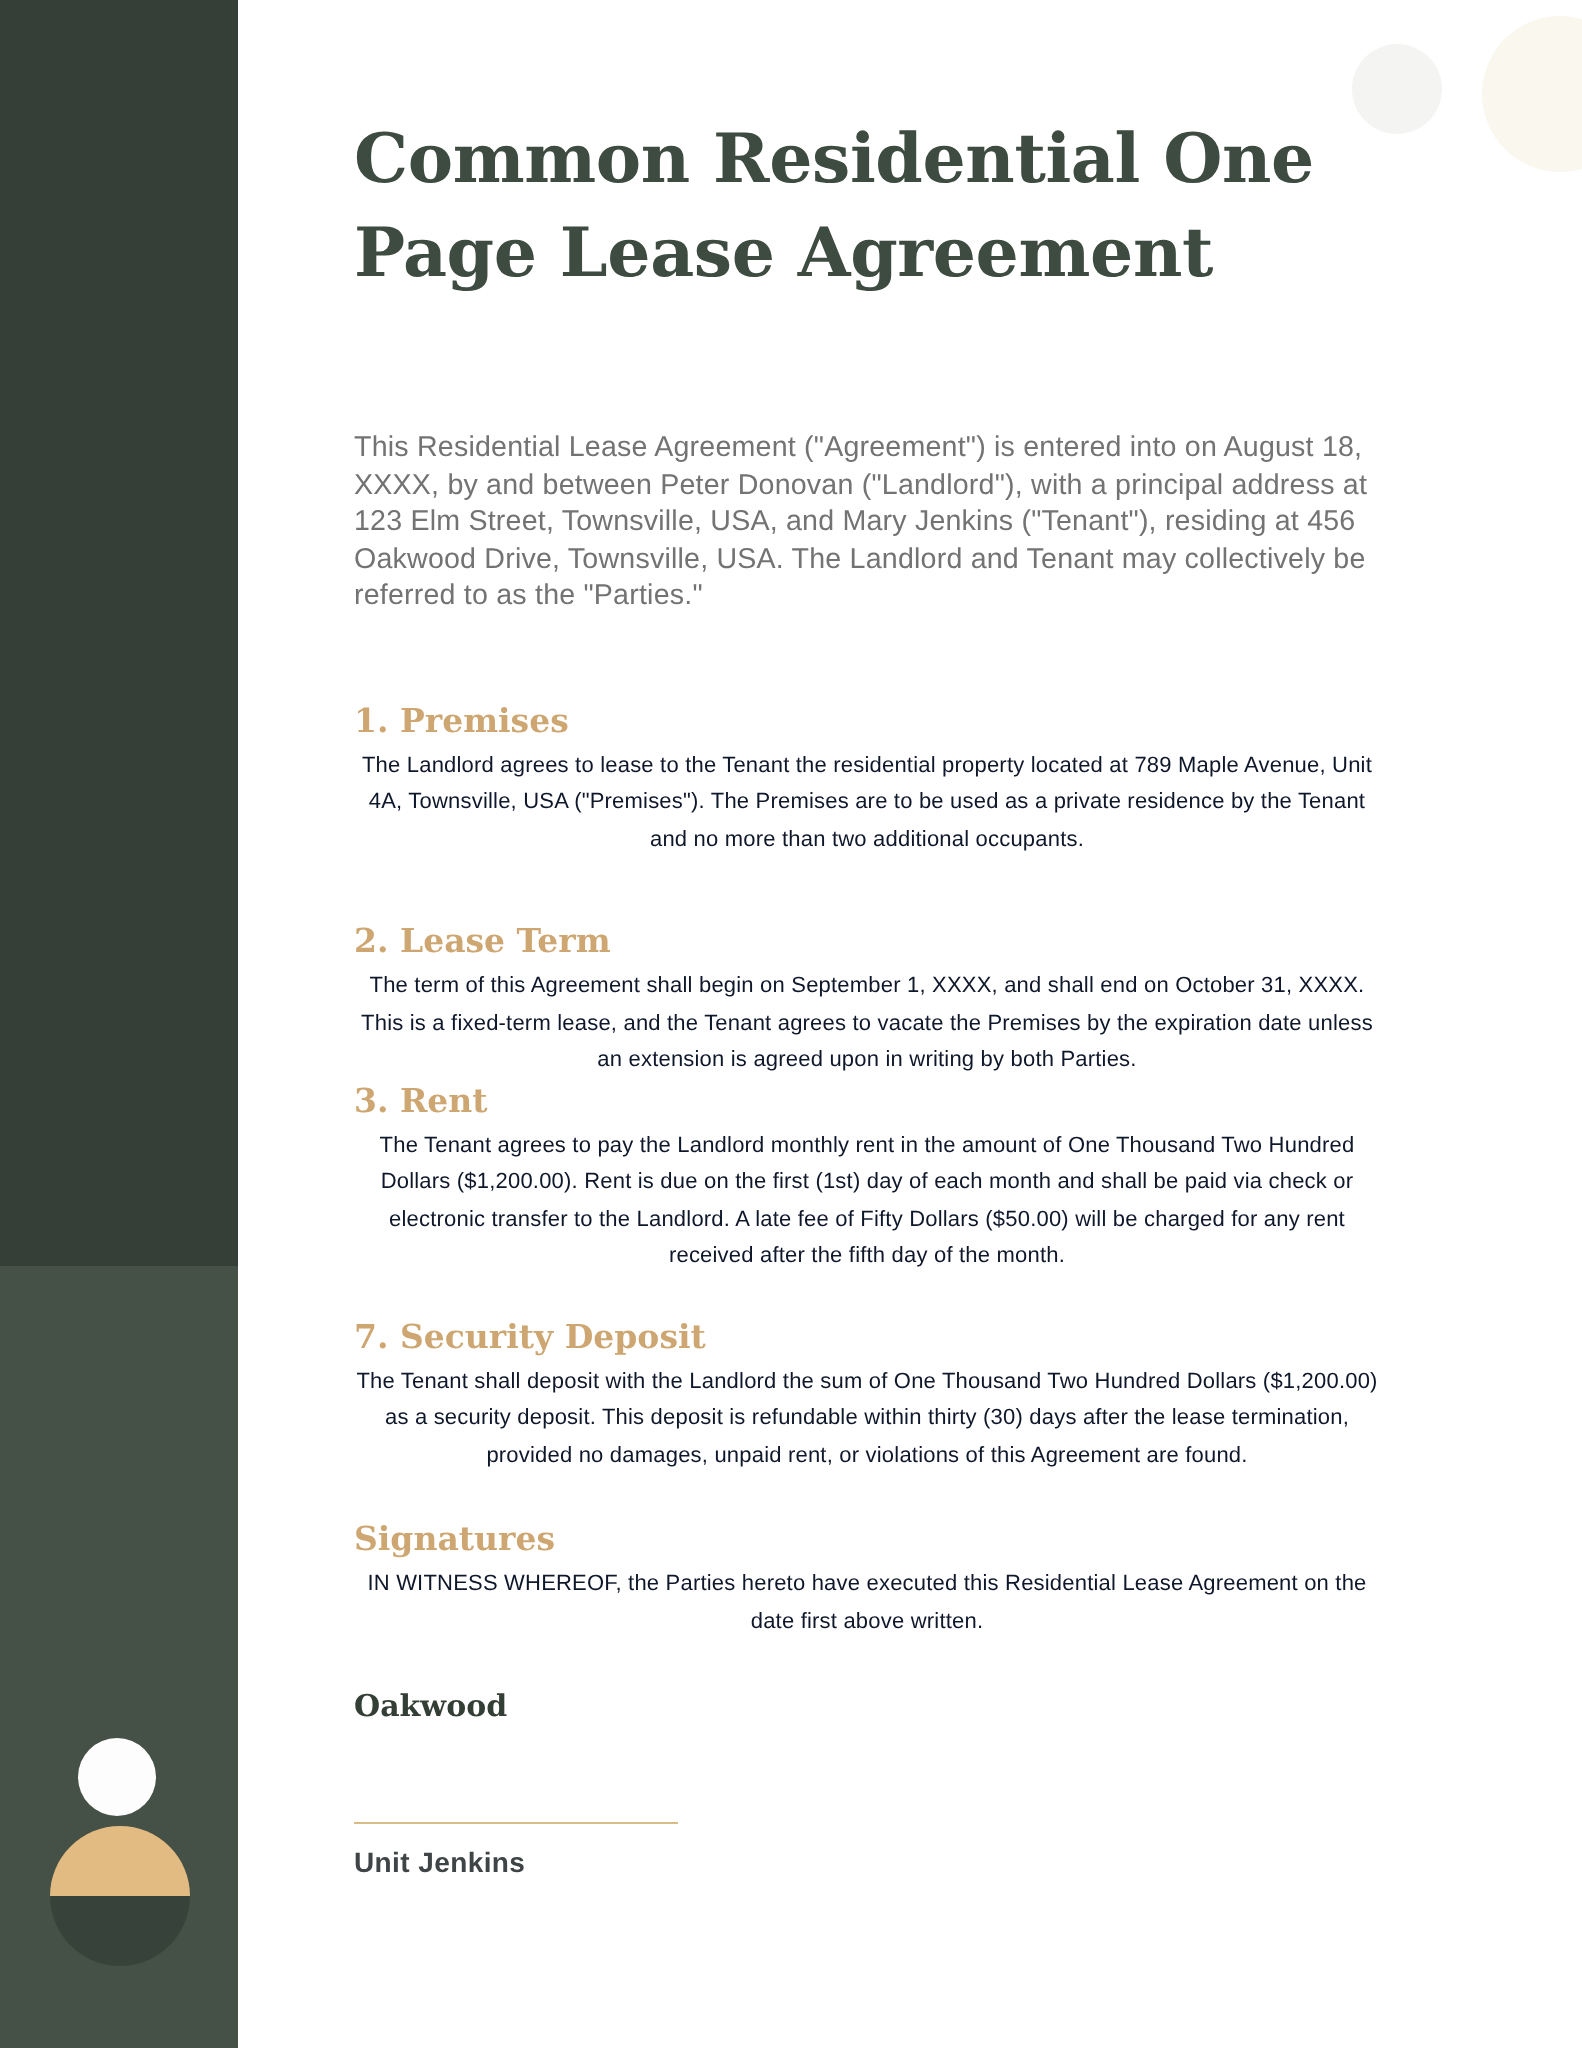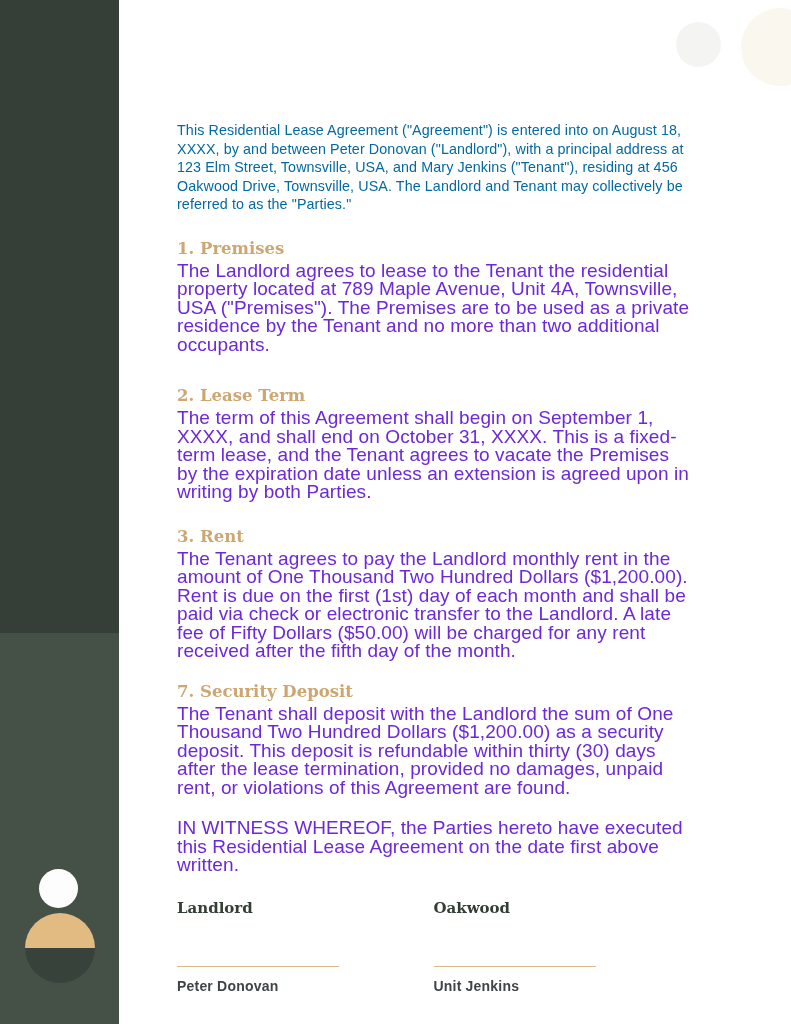--- a/index.html
+++ b/index.html
@@ -59,40 +59,41 @@
     font-weight: bold;
     font-size: 34px;
     line-height: 47px;
     color: #3E4B41;
     letter-spacing: -0.2px;
   }
   .intro {
     margin-top: 64px;
     font-size: 14.3px;
     line-height: 18.5px;
-    color: #0369a1;
+    color: #737373;
     letter-spacing: 0.1px;
   }
   .section-heading {
     font-family: "DejaVu Serif", serif;
     font-weight: bold;
     font-size: 16.5px;
     line-height: 22px;
     color: #CDA671;
   }
   .section-body {
     margin-top: 2px;
-    font-size: 19px;
+    font-size: 11px;
     line-height: 18.5px;
-    color: #6d28d9;
+    color: #0f172a;
     letter-spacing: 0.1px;
+    text-align: center;
   }
-  .sec-1 { margin-top: 24px; }
+  .sec-1 { margin-top: 42px; }
   .sec-2 { margin-top: 31px; }
-  .sec-3 { margin-top: 24px; }
+  .sec-3 { }
   .sec-4 { margin-top: 20px; }
   .sec-sign { margin-top: 22px; }
 
   
   .sign-columns {
     margin-top: 24px;
     display: flex;
   }
   .sign-col { width: 298px; }
   .sign-role {
@@ -123,20 +124,21 @@
 <div class="sidebar-light"></div>
 
 <div class="circle-gray"></div>
 <div class="circle-cream"></div>
 
 <div class="avatar-head"></div>
 <div class="avatar-body"></div>
 
 <main class="content">
 
+  <h1 class="doc-title">Common Residential One Page Lease Agreement</h1>
 
   <p class="intro">This Residential Lease Agreement ("Agreement") is entered into on August 18, XXXX, by and between Peter Donovan ("Landlord"), with a principal address at 123 Elm Street, Townsville, USA, and Mary Jenkins ("Tenant"), residing at 456 Oakwood Drive, Townsville, USA. The Landlord and Tenant may collectively be referred to as the "Parties."</p>
 
   <section class="sec-1">
     <h2 class="section-heading">1. Premises</h2>
     <p class="section-body">The Landlord agrees to lease to the Tenant the residential property located at 789 Maple Avenue, Unit 4A, Townsville, USA ("Premises"). The Premises are to be used as a private residence by the Tenant and no more than two additional occupants.</p>
   </section>
 
   <section class="sec-2">
     <h2 class="section-heading">2. Lease Term</h2>
@@ -147,30 +149,25 @@
     <h2 class="section-heading">3. Rent</h2>
     <p class="section-body">The Tenant agrees to pay the Landlord monthly rent in the amount of One Thousand Two Hundred Dollars ($1,200.00). Rent is due on the first (1st) day of each month and shall be paid via check or electronic transfer to the Landlord. A late fee of Fifty Dollars ($50.00) will be charged for any rent received after the fifth day of the month.</p>
   </section>
 
   <section class="sec-4">
     <h2 class="section-heading">7. Security Deposit</h2>
     <p class="section-body">The Tenant shall deposit with the Landlord the sum of One Thousand Two Hundred Dollars ($1,200.00) as a security deposit. This deposit is refundable within thirty (30) days after the lease termination, provided no damages, unpaid rent, or violations of this Agreement are found.</p>
   </section>
 
   <section class="sec-sign">
+    <h2 class="section-heading">Signatures</h2>
     <p class="section-body">IN WITNESS WHEREOF, the Parties hereto have executed this Residential Lease Agreement on the date first above written.</p>
   </section>
 
   <div class="sign-columns">
-    <div class="sign-col">
-      <div class="sign-role">Landlord</div>
-      <div class="sign-line"></div>
-      <div class="sign-name">Peter Donovan</div>
-
-    </div>
     <div class="sign-col">
       <div class="sign-role">Oakwood</div>
       <div class="sign-line"></div>
       <div class="sign-name">Unit Jenkins</div>
 
     </div>
   </div>
 
 </main>
 

